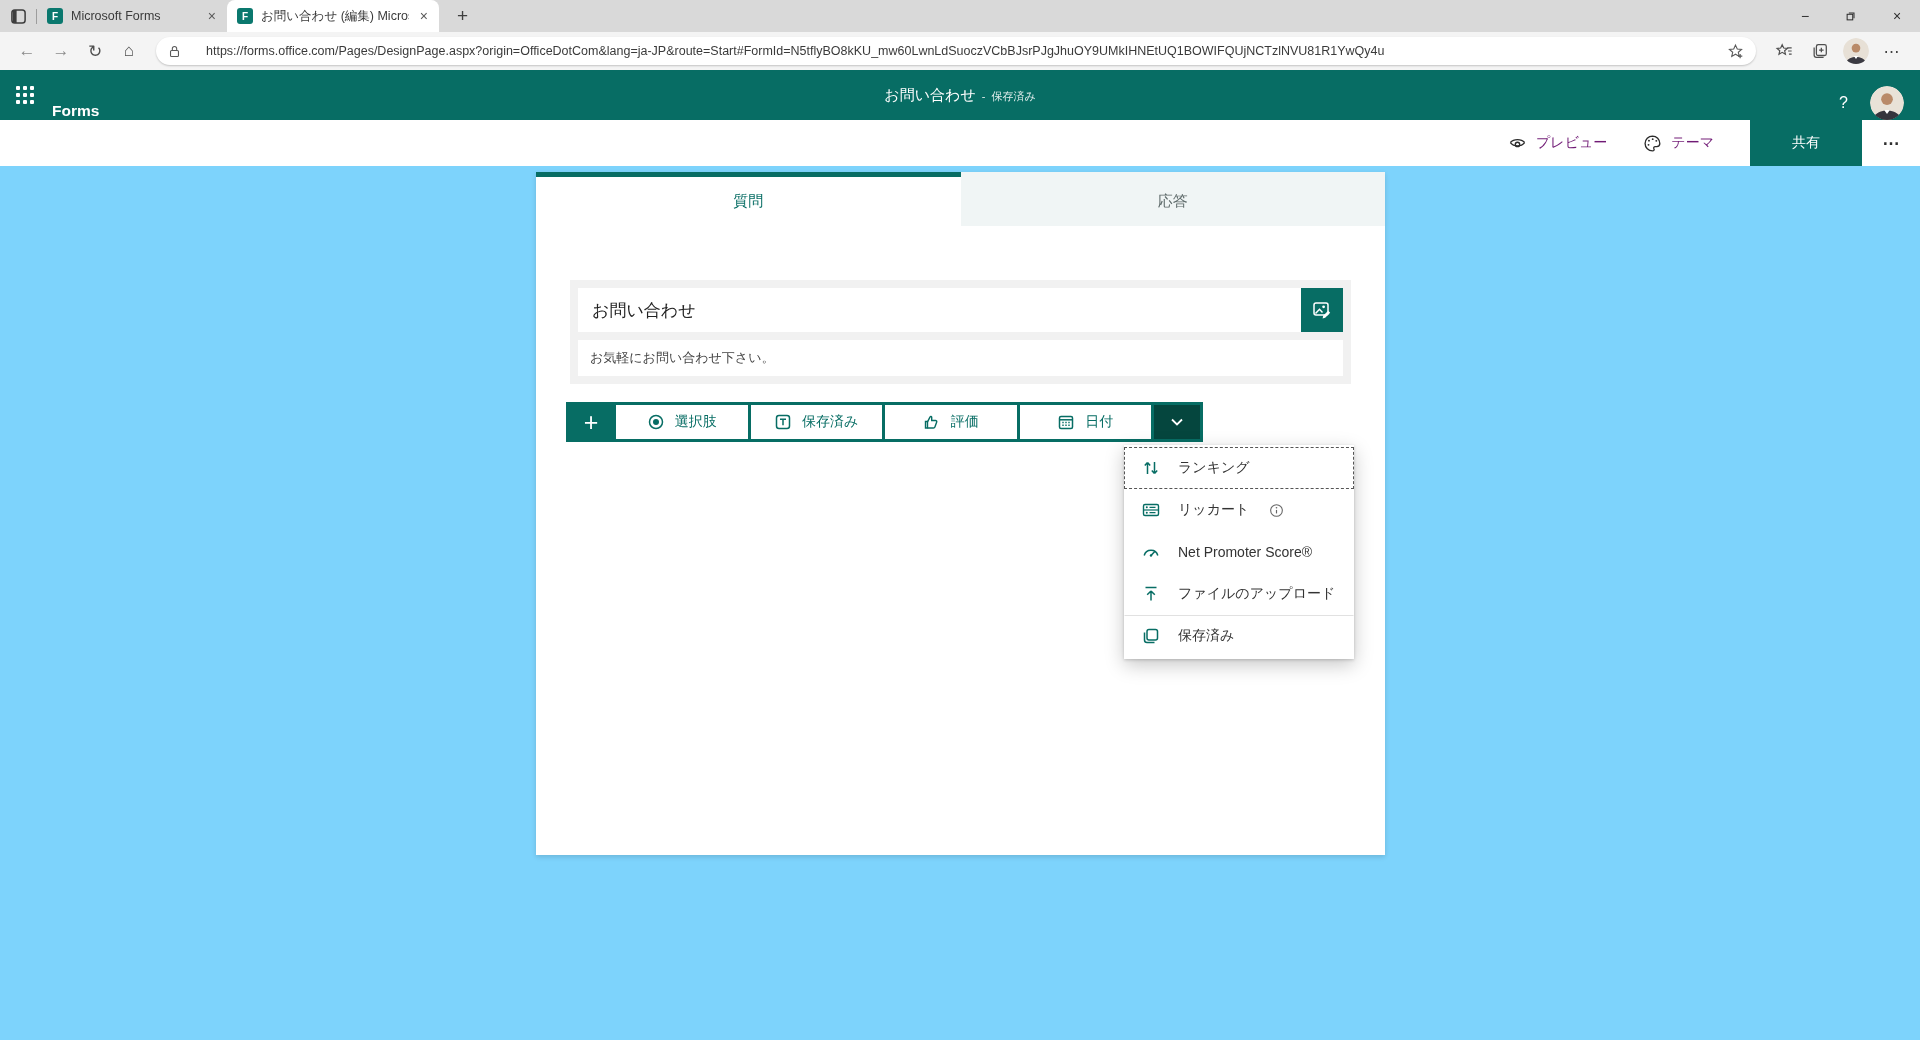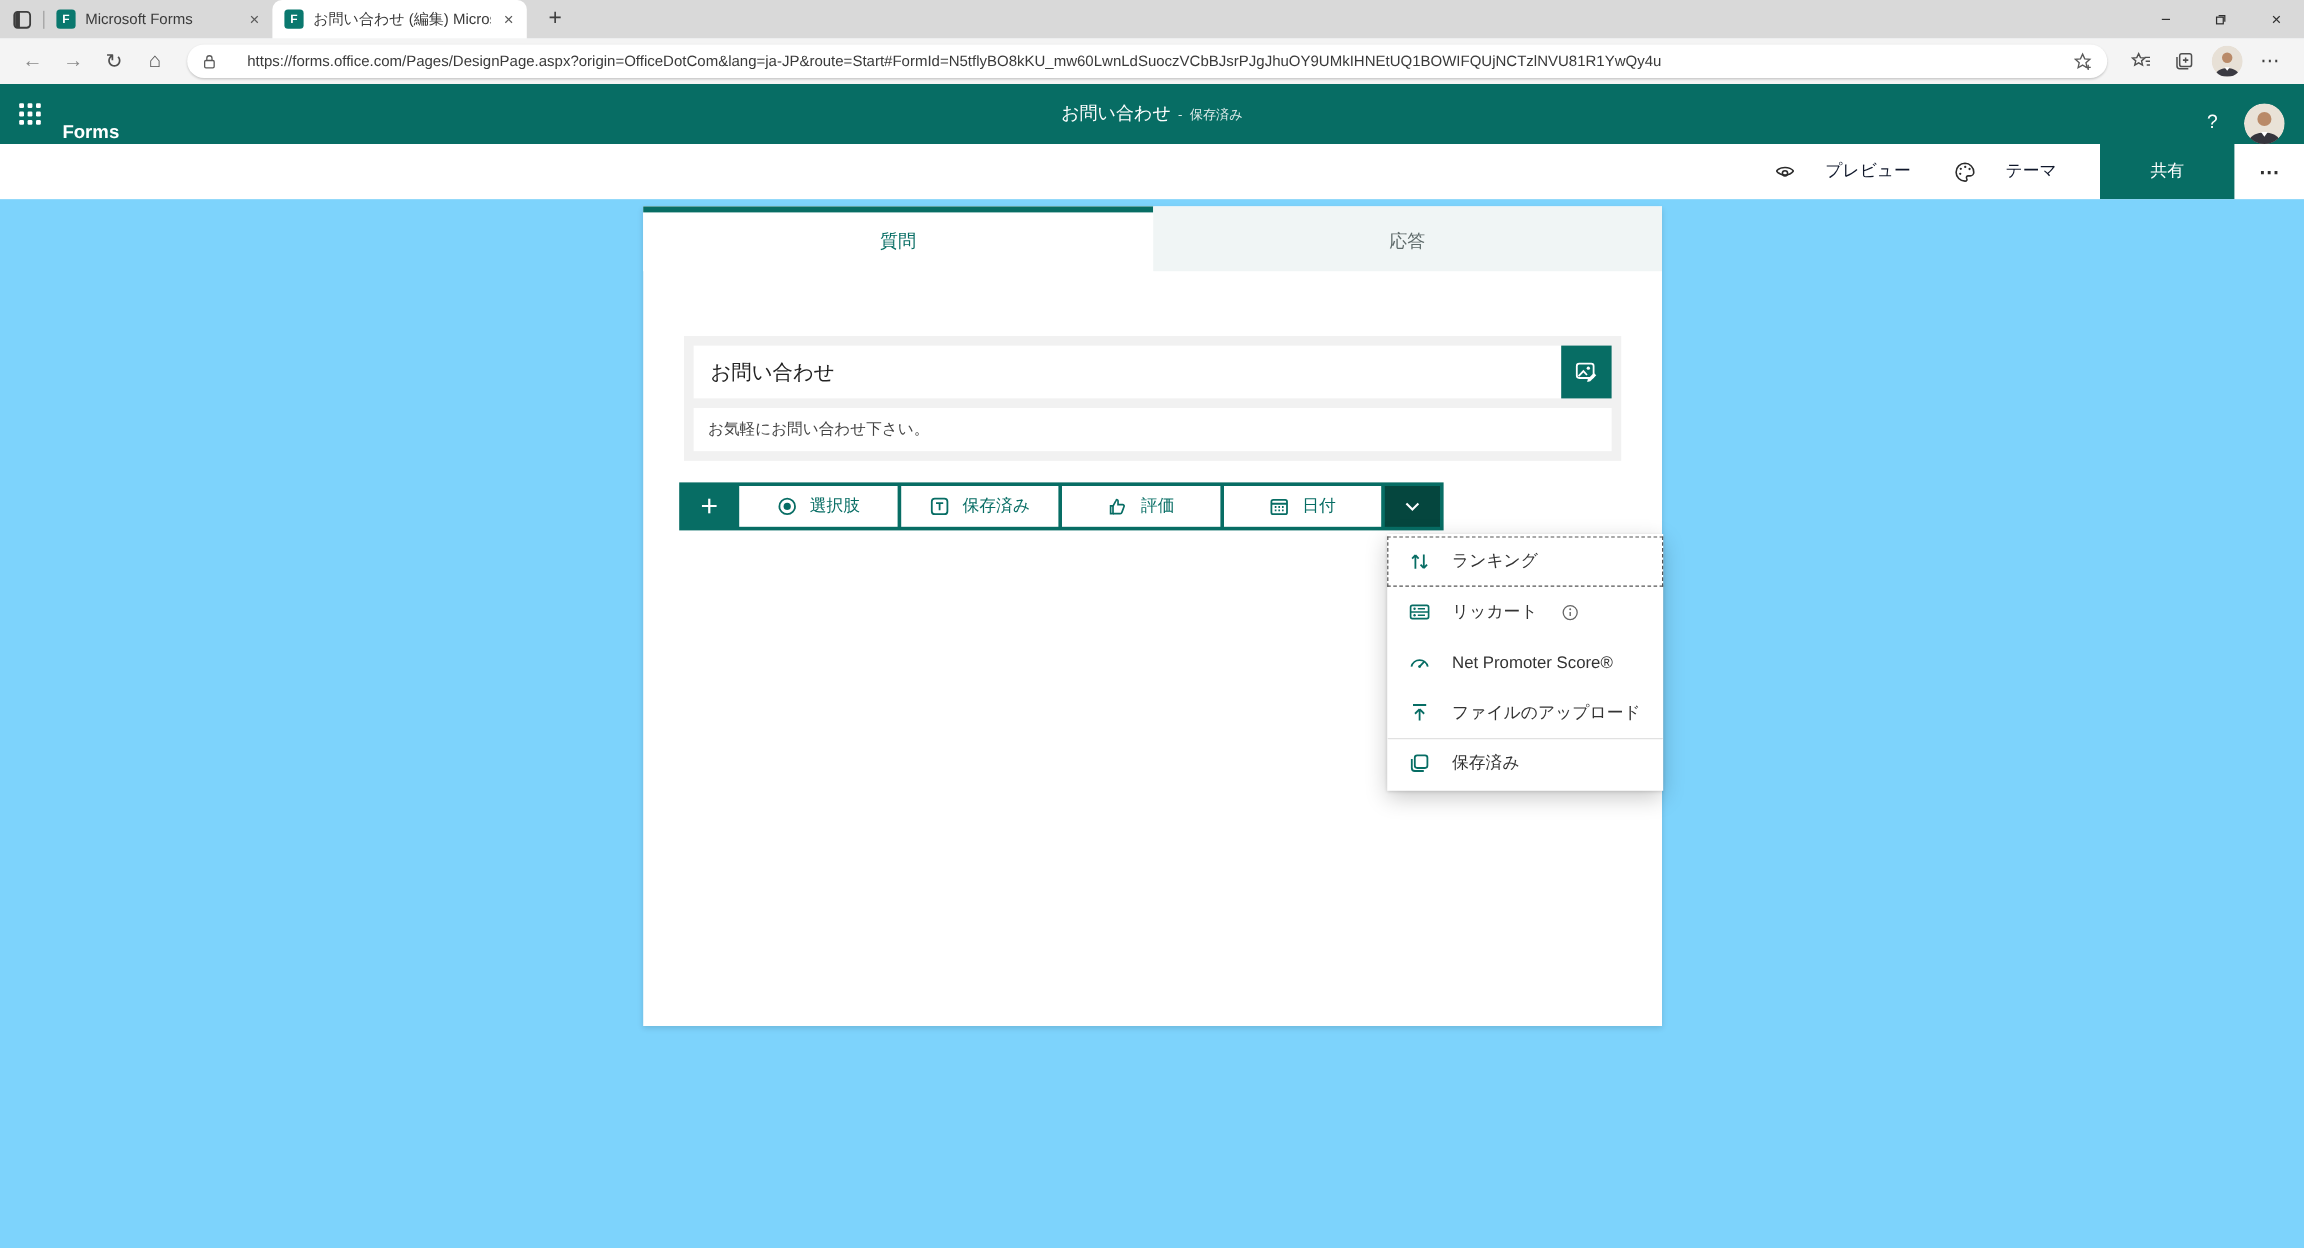--- a/index.html
+++ b/index.html
@@ -45,21 +45,21 @@
   .brand { font-size:15.5px; font-weight:bold; margin-left:2px; }
   .header-title { position:absolute; left:50%; top:50%; transform:translate(-50%,-50%); display:flex; align-items:baseline; gap:6px; white-space:nowrap; }
   .doc-title { font-size:15px; }
   .save-status, .title-sep { font-size:11px; opacity:.88; }
   .header-right { margin-left:auto; display:flex; align-items:center; gap:22px; padding-right:16px; }
   .help-btn { font-size:16px; }
   .avatar-lg { width:34px; height:34px; border-radius:50%; overflow:hidden; }
 
   
   .action-bar { height:46px; background:#fff; display:flex; align-items:center; justify-content:flex-end; }
-  .ab-item { display:flex; align-items:center; gap:24px; font-size:14px; color:#0f172a; margin-right:36px; }
+  .ab-item { display:flex; align-items:center; gap:9px; font-size:14px; color:#701a75; margin-right:36px; }
   .share-btn { height:46px; width:112px; background:#076d64; color:#fff; font-size:14px; display:flex; align-items:center; justify-content:center; border:none; }
   .ab-more { width:58px; text-align:center; font-size:17px; color:#2f2f2f; font-weight:bold; }
 
   
   .content { position:absolute; top:166px; left:0; right:0; bottom:0; background:#7dd3fc; }
   .card { position:absolute; left:536px; top:6px; width:849px; height:683px; background:#fff;
           box-shadow:0 2px 5px rgba(0,0,0,.14); }
   .card-tabs { display:flex; height:54px; }
   .ctab { flex:1; display:flex; align-items:center; justify-content:center; font-size:15px; border-top:5px solid transparent; }
   .ctab.active { color:#076d64; background:#fff; border-top-color:#076d64; }
@@ -69,21 +69,21 @@
   .title-row { display:flex; }
   .title-input { flex:1; height:44px; border:none; outline:none; background:#fff; font-size:17px; padding:0 14px; color:#222; font-family:inherit; }
   .img-btn { width:42px; height:44px; background:#076d64; border:none; display:flex; align-items:center; justify-content:center; flex:none; }
   .desc-input { margin-top:8px; width:100%; height:36px; border:none; outline:none; background:#fff; font-size:13px; padding:0 12px; color:#444; font-family:inherit; display:block; }
 
   .add-bar { margin:18px 0 0 30px; width:637px; height:40px; background:#076d64; display:flex; padding:3px; gap:3px; }
   .add-plus { width:44px; display:flex; align-items:center; justify-content:center; color:#fff; font-size:25px; font-weight:300; flex:none; }
   .qbtn { flex:1; background:#fff; display:flex; align-items:center; justify-content:center; gap:10px; color:#076d64; font-size:14px; border:none; font-family:inherit; }
   .dd-btn { width:46px; background:#05463e; display:flex; align-items:center; justify-content:center; flex:none; border:none; }
 
-  .type-menu { position:absolute; left:620px; top:273px; width:230px; background:#fff; padding:2px 0;
+  .type-menu { position:absolute; left:588px; top:273px; width:230px; background:#fff; padding:2px 0;
                box-shadow:0 6px 18px rgba(0,0,0,.22), 0 1px 3px rgba(0,0,0,.18); }
   .menu-item { height:42px; display:flex; align-items:center; padding:0 12px 0 16px; gap:17px; font-size:14px; color:#333; border:1px solid transparent; }
   .menu-item.focused { border:1px dashed #555; }
   .menu-item.divided { border-top:1px solid #e1e1e1; }
   .mi-icon { width:20px; height:20px; flex:none; }
   .mi-label { white-space:nowrap; }
   .mi-info { margin-left:3px; flex:none; }
 </style>
 </head>
 <body>

